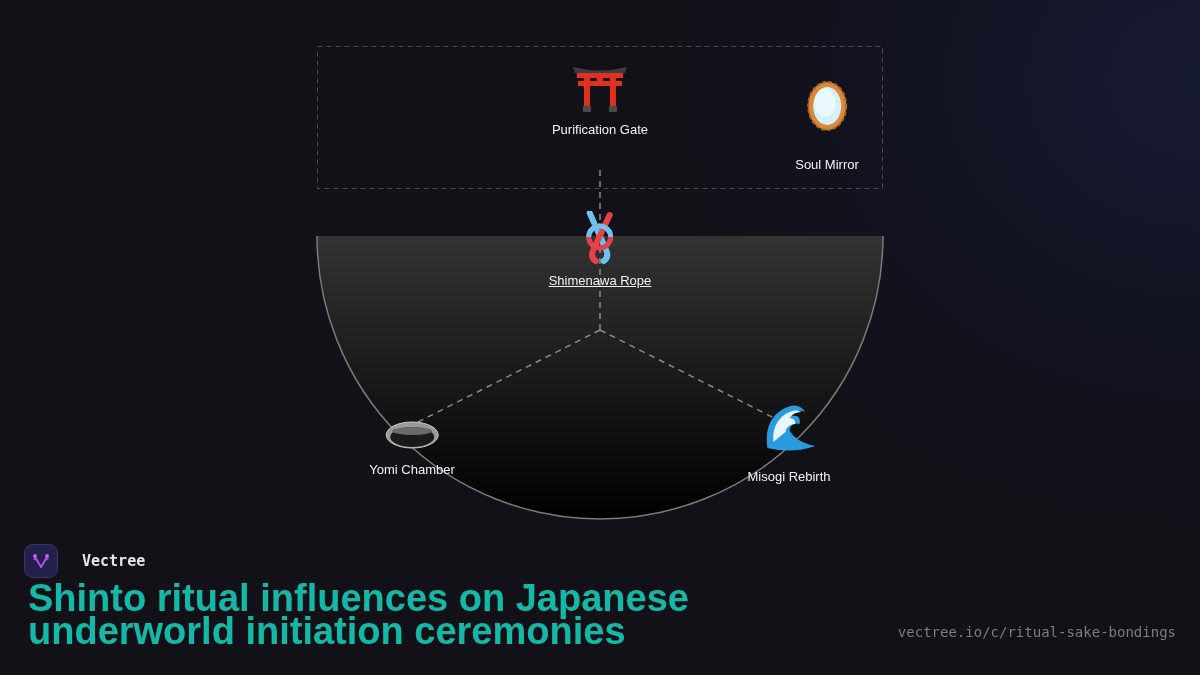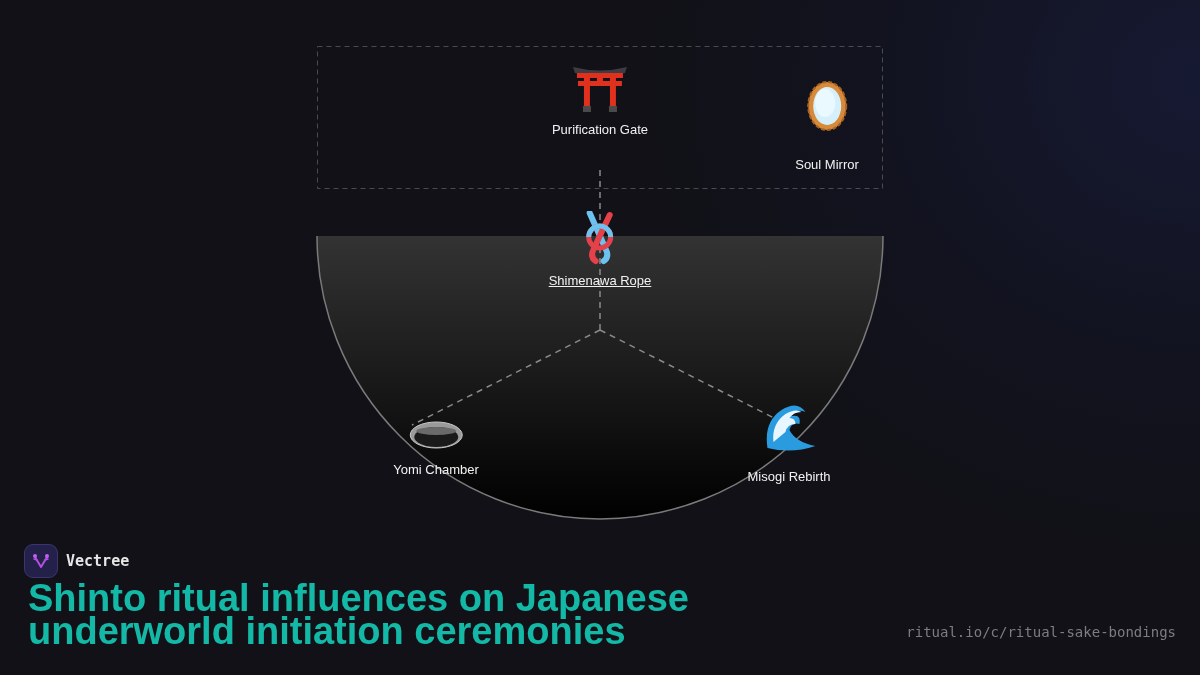--- a/index.html
+++ b/index.html
@@ -14,21 +14,21 @@
       radial-gradient(ellipse 700px 600px at 1200px 80px, rgba(24,28,60,0.75) 0%, rgba(20,22,45,0.4) 45%, rgba(17,17,23,0) 80%);
     pointer-events: none;
   }
   svg.diagram { position: absolute; left: 0; top: 0; }
   .node { position: absolute; transform: translateX(-50%); text-align: right; }
   .node-label {
     color: #f2f2f2; font-size: 13px; white-space: nowrap;
     font-family: "Liberation Sans", sans-serif;
   }
   .icon-wrap { display: block; margin: 0 auto; }
-  .brand { position: absolute; left: 24px; top: 544px; display: flex; align-items: center; gap: 8px; }
+  .brand { position: absolute; left: 24px; top: 544px; display: flex; align-items: center; gap: 24px; }
   .brand-logo {
     width: 34px; height: 34px; border-radius: 9px;
     background: #23214a; border: 1px solid #3a3570;
     display: flex; align-items: center; justify-content: center; box-sizing: border-box;
   }
   .brand-name {
     color: #e6e6e6; font-family: "DejaVu Sans Mono", monospace; font-weight: bold; font-size: 15px;
   }
   .title {
     position: absolute; left: 28px; top: 582px; margin: 0;
@@ -90,21 +90,21 @@
 <div class="node" style="left:600px; top:211px;">
   <svg class="icon-wrap" width="40" height="54" viewBox="0 0 40 54">
     <path d="M10 2 L26 38 Q30 46 24 50" fill="none" stroke="#6cc3ef" stroke-width="6" stroke-linecap="round"></path>
     <path d="M30 4 L14 38 Q10 46 16 50" fill="none" stroke="#e5414a" stroke-width="6" stroke-linecap="round"></path>
     <circle cx="20" cy="26" r="11" fill="none" stroke="#e5414a" stroke-width="5"></circle>
     <path d="M9 26 A11 11 0 0 1 31 26" fill="none" stroke="#6cc3ef" stroke-width="5"></path>
   </svg>
   <div class="node-label" style="margin-top:8px;text-decoration:underline;">Shimenawa Rope</div>
 </div>
 
-<div class="node" style="left:436px; top:418px;">
+<div class="node" style="left:412px; top:418px;">
   <svg class="icon-wrap" width="56" height="34" viewBox="0 0 56 34">
     <ellipse cx="28" cy="17" rx="26" ry="13" fill="#9a9a9a" stroke="#c8c8c8" stroke-width="1"></ellipse>
     <ellipse cx="28" cy="19" rx="22" ry="10" fill="#1a1a1a"></ellipse>
     <ellipse cx="28" cy="13" rx="20" ry="4" fill="#6a6a6a"></ellipse>
   </svg>
   <div class="node-label" style="margin-top:10px;">Yomi Chamber</div>
 </div>
 
 <div class="node" style="left:789px; top:402px;">
   <svg class="icon-wrap" width="56" height="50" viewBox="0 0 56 50">
@@ -122,13 +122,13 @@
       <circle cx="16" cy="5" r="2" fill="#c25ff0"></circle>
       <path d="M3 8 L6 9 M17 8 L14 9" stroke="#b04fe0" stroke-width="1.5" stroke-linecap="round"></path>
     </svg>
   </div>
   <span class="brand-name">Vectree</span>
 </div>
 
 <h1 class="title"><span>Shinto ritual influences on Japanese</span>
 <span>underworld initiation ceremonies</span></h1>
 
-<div class="url">ritual.io/c/ritual-sake-bondings</div>
+<div class="url">vectree.io/c/ritual-sake-bondings</div>
 
 </body></html>

